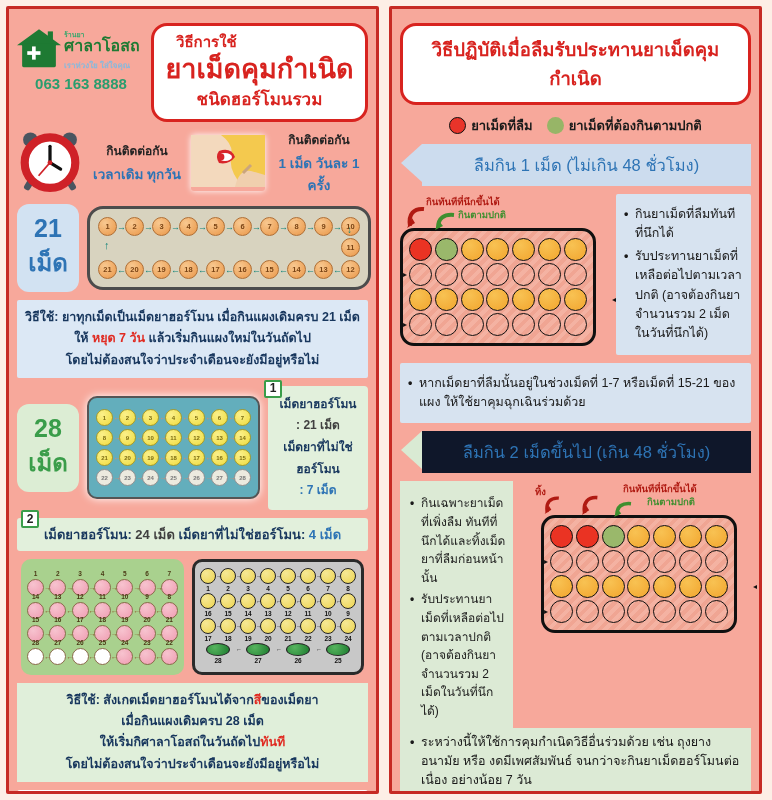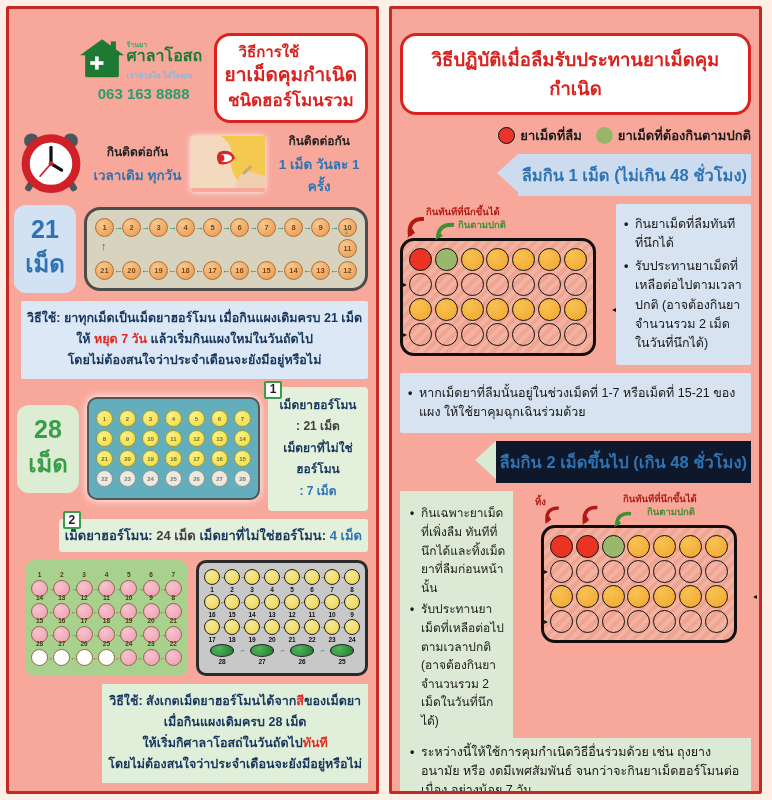--- a/index.html
+++ b/index.html
@@ -5,42 +5,42 @@
   *{box-sizing:border-box;margin:0;padding:0}
   html,body{width:772px;height:800px}
   body{
     font-family:"Liberation Sans","DejaVu Sans",sans-serif;
     background:#fdeee6;
     display:flex;gap:10px;padding:6px;overflow:hidden;
   }
   .col{
     width:373px;flex:0 0 373px;height:788px;
     background:#f7a89b;border:3px solid #c62a24;border-radius:2px;
-    padding:24px 8px;display:flex;flex-direction:column;overflow:hidden;align-items:flex-end;
+    padding:14px 8px;display:flex;flex-direction:column;overflow:hidden;
   }
   
   .whitecard{background:#fff;border:3px solid #d8231f;border-radius:16px;text-align:center;color:#d8231f}
   .infobox{background:#dce8f5;color:#17365d;text-align:center;font-size:12.5px;font-weight:bold;line-height:1.7;padding:7px 6px;border-radius:2px}
   .greenbox{background:#e0efda;color:#17365d;text-align:center;font-size:12.5px;font-weight:bold;line-height:1.7;padding:7px 6px}
   .hl-red{color:#e02b22}
   .hl-green{color:#404040}
   .hl-blue{color:#2e74b5}
   .notecard{background:#fff;border-radius:3px;padding:8px 10px;font-size:13.5px;font-weight:bold;color:#1a1a1a;line-height:1.6}
   .check{font-weight:bold;margin-right:6px}
   
   .lhead{display:flex;gap:6px;align-items:flex-start;margin-bottom:8px}
   .logo{width:128px;padding-top:6px;text-align:center}
   .logrow{display:flex;align-items:center;justify-content:center;gap:3px}
   .logname{color:#1e7a33;font-weight:bold;font-size:16px;line-height:1.05;text-align:left}
   .logsup{font-size:7px;color:#3aa76d;font-weight:bold;display:block}
   .logtag{font-size:8px;color:#86b9dd;font-weight:bold;text-align:left}
   .logphone{color:#2a9d6e;font-weight:bold;font-size:15px;margin-top:2px}
   .ltitle{flex:1;padding:4px 8px 7px}
   .lt1{font-size:15px;font-weight:bold;text-align:left;margin-left:14px}
-  .lt2{font-size:19px;font-weight:bold;line-height:1.15}
+  .lt2{font-size:27px;font-weight:bold;line-height:1.15}
   .lt3{font-size:17px;font-weight:bold}
   
   .intro{display:flex;align-items:center;gap:5px;margin-bottom:8px}
   .ilab{font-size:12px;font-weight:bold;color:#222;text-align:center}
   .ival{font-size:13.5px;font-weight:bold;color:#2e74b5;text-align:center;margin-top:3px}
   .mouth{border-radius:3px;box-shadow:0 0 6px #fff}
   
   .packrow{display:flex;gap:8px;align-items:center;margin-bottom:8px}
   .badge{flex:0 0 62px;background:#d2e2f2;color:#2e74b5;border-radius:12px;text-align:center;font-weight:bold;padding:10px 0}
   .badge .bn{font-size:25px;display:block}
@@ -94,21 +94,21 @@
   .band2{position:relative;background:#e2f0dc;border-radius:3px;margin:0 0 8px;padding:6px;text-align:center;font-size:13px;font-weight:bold;color:#17365d}
   .band2 .numtag{top:-8px;left:4px}
   .packs2{display:flex;gap:8px;justify-content:center;margin-bottom:8px}
   
   .rtitle{padding:9px 6px;font-size:18.5px;font-weight:bold;margin-bottom:8px}
   .legend{display:flex;justify-content:center;gap:14px;align-items:center;margin:2px 0 8px}
   .lgitem{display:flex;align-items:center;gap:5px;font-size:13px;font-weight:bold;color:#1a1a1a}
   .dot{width:17px;height:17px;border-radius:50%}
   .dot.red{background:#e8342a}
   .dot.grn{background:#97b567}
-  .banner{position:relative;margin-left:22px;background:#ccdcee;color:#2e74b5;font-weight:bold;font-size:16.5px;text-align:center;padding:8px 4px;margin-bottom:8px}
+  .banner{position:relative;margin-left:22px;background:#ccdcee;color:#2e74b5;font-weight:normal;font-size:16.5px;text-align:center;padding:8px 4px;margin-bottom:8px}
   .banner::before{content:"";position:absolute;left:-21px;top:0;border-top:19px solid transparent;border-bottom:19px solid transparent;border-right:21px solid #ccdcee}
   .banner.grn{background:#0f172a}
   .banner.grn::before{border-right-color:#d9ead3}
   
   .rblister{background:repeating-linear-gradient(135deg,#f4b2a2 0 4px,#f0a593 4px 8px);border:3px solid #101010;border-radius:14px;padding:5px 6px;width:196px}
   .rblister .prow{justify-content:space-between;margin:2px 0}
   .rblister .pill{width:23px;height:23px}
   .red{background:#ea3323;border:1.6px solid #101010}
   .grn2{background:#9ab86b;border:1.6px solid #101010}
   .org{background:radial-gradient(circle at 35% 30%,#f8c253,#f2a52e);border:1.6px solid #101010}

